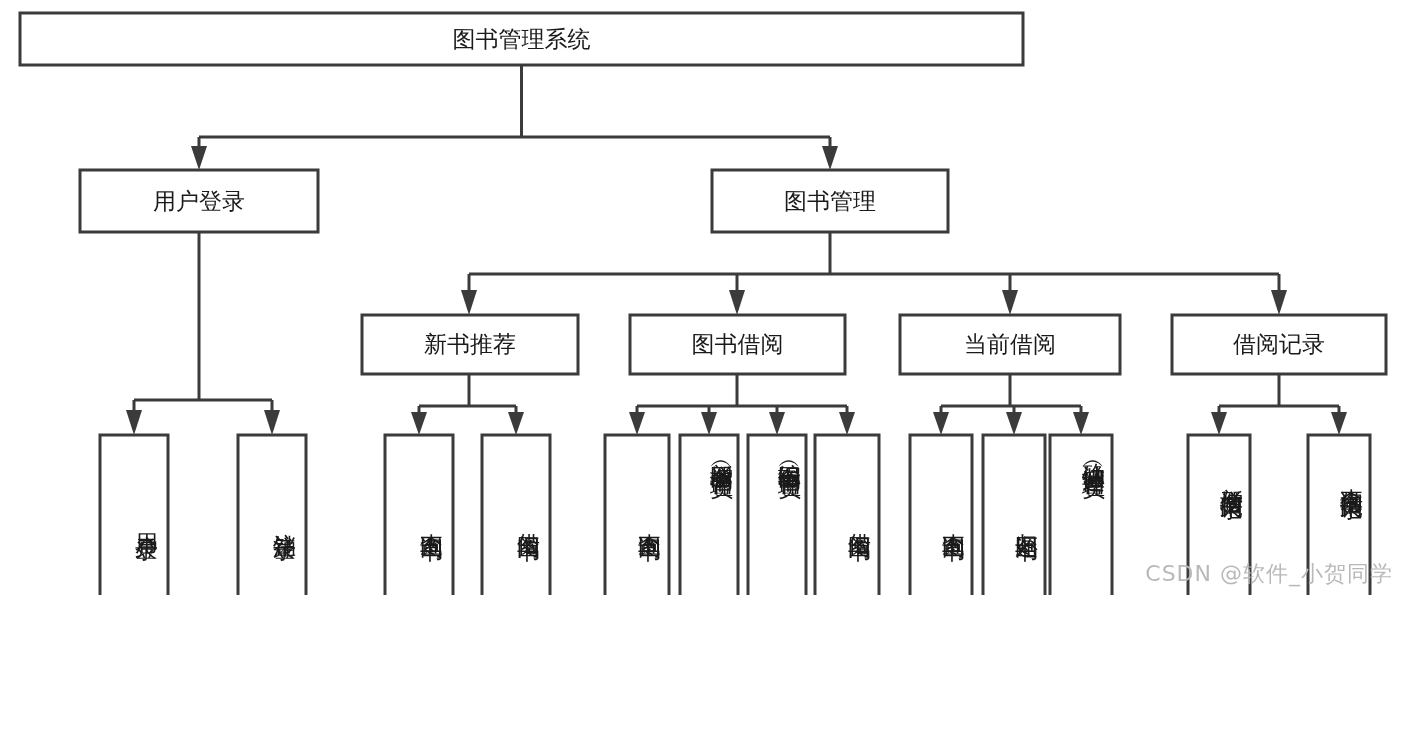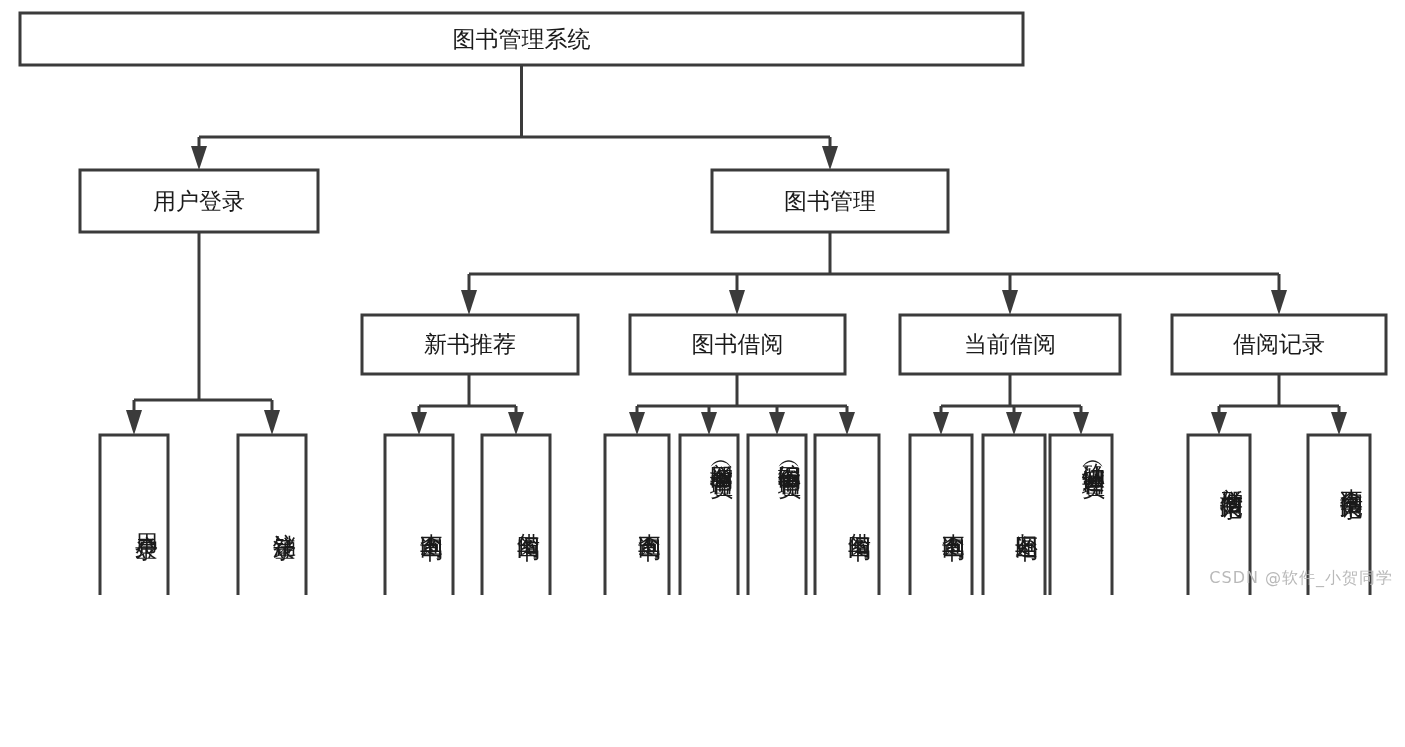--- a/index.html
+++ b/index.html
@@ -72,21 +72,21 @@
     text-align: left;
     white-space: nowrap;
     pointer-events: none;
     display: block;
   }
   #watermark {
     position: absolute;
     right: 12px;
     bottom: 6px;
     font-family: "DejaVu Sans", "Liberation Sans", sans-serif;
-    font-size: 16px;
+    font-size: 22px;
     color: #b9b9b9;
     letter-spacing: 1px;
     white-space: nowrap;
     user-select: none;
   }
 </style>
 </head>
 <body>
 
 <div id="diagram-root">

